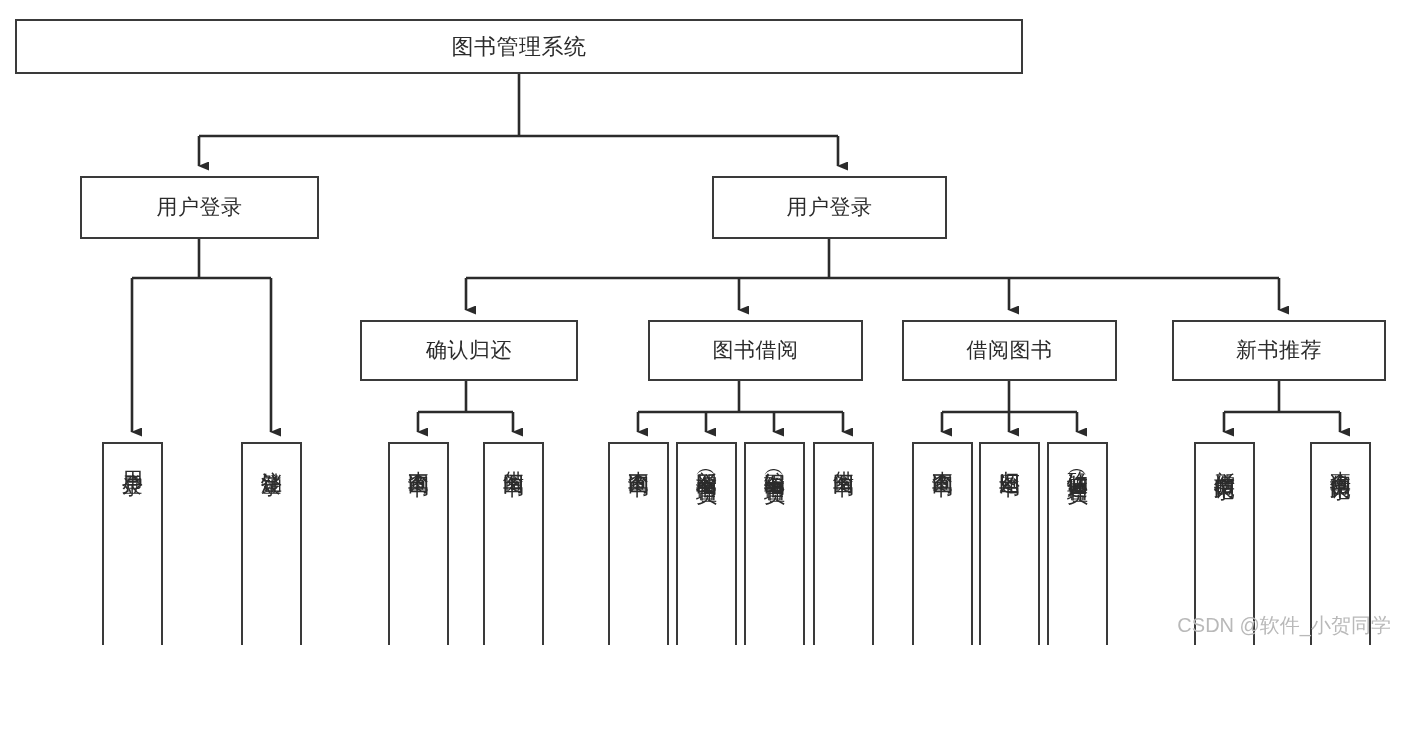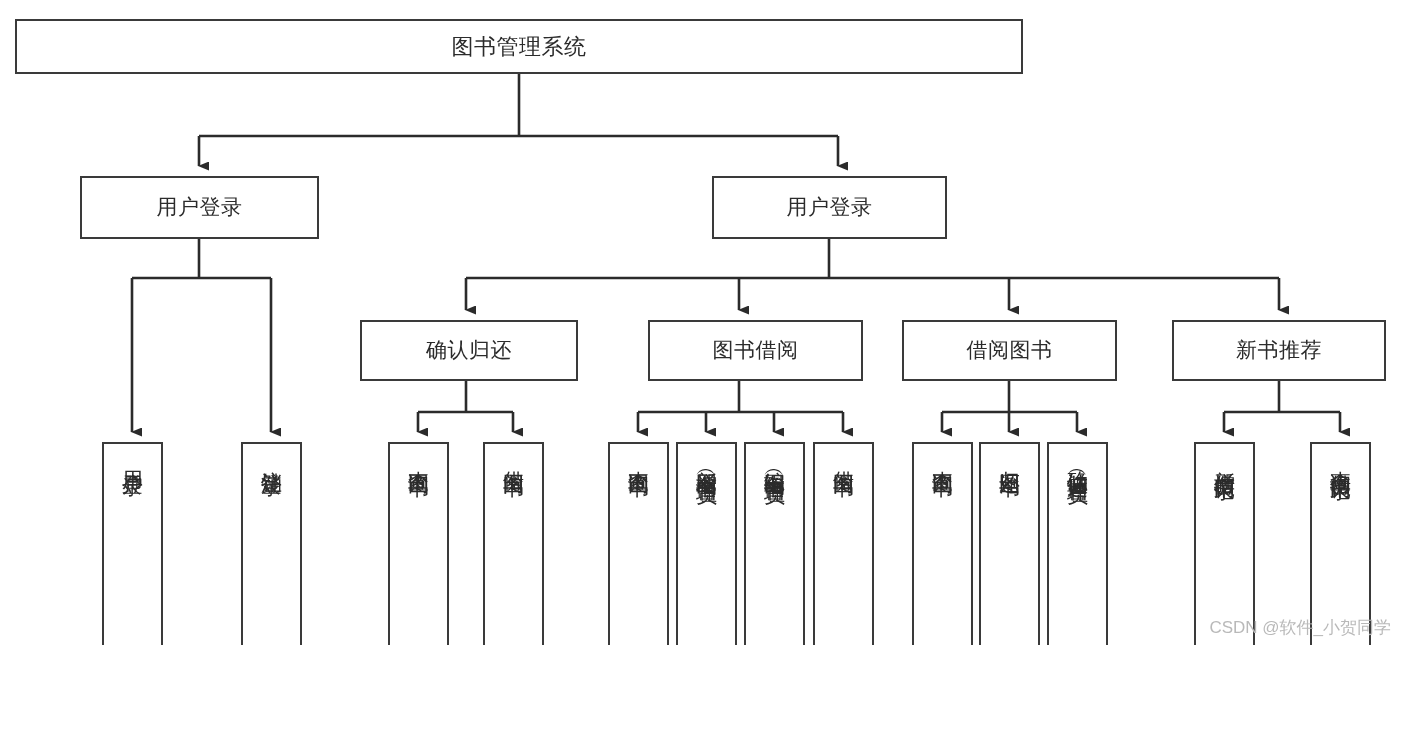--- a/index.html
+++ b/index.html
@@ -59,21 +59,21 @@
     text-orientation: upright;
     font-size: 21px;
     line-height: 1.05;
     letter-spacing: 2px;
     white-space: nowrap;
   }
   .watermark {
     position: absolute;
     right: 14px;
     bottom: 6px;
-    font-size: 17px;
+    font-size: 20px;
     color: #b9b9b9;
     z-index: 5;
     white-space: nowrap;
     user-select: none;
   }
 </style>
 </head>
 <body>
 
 <div id="diagram-root">

